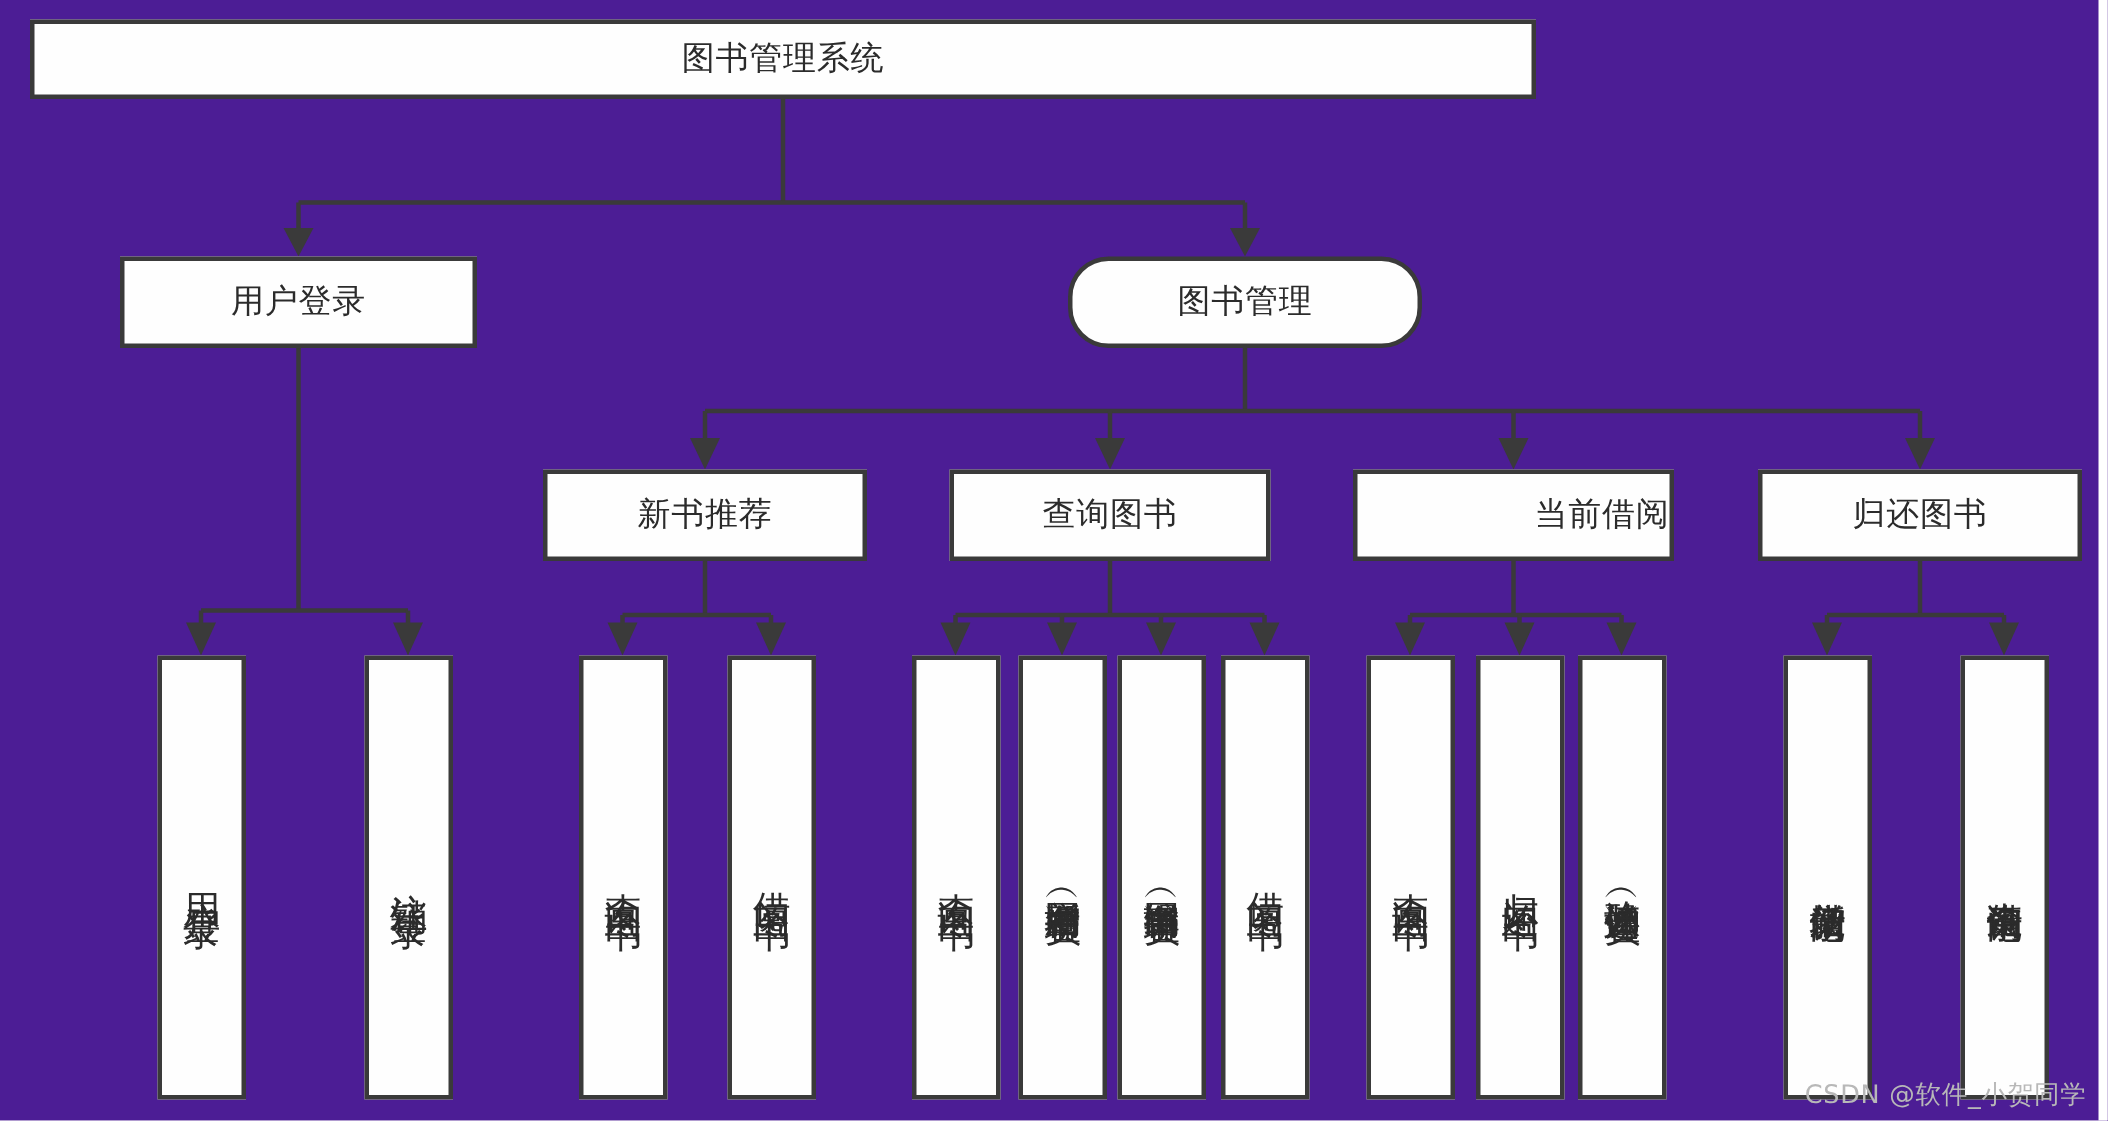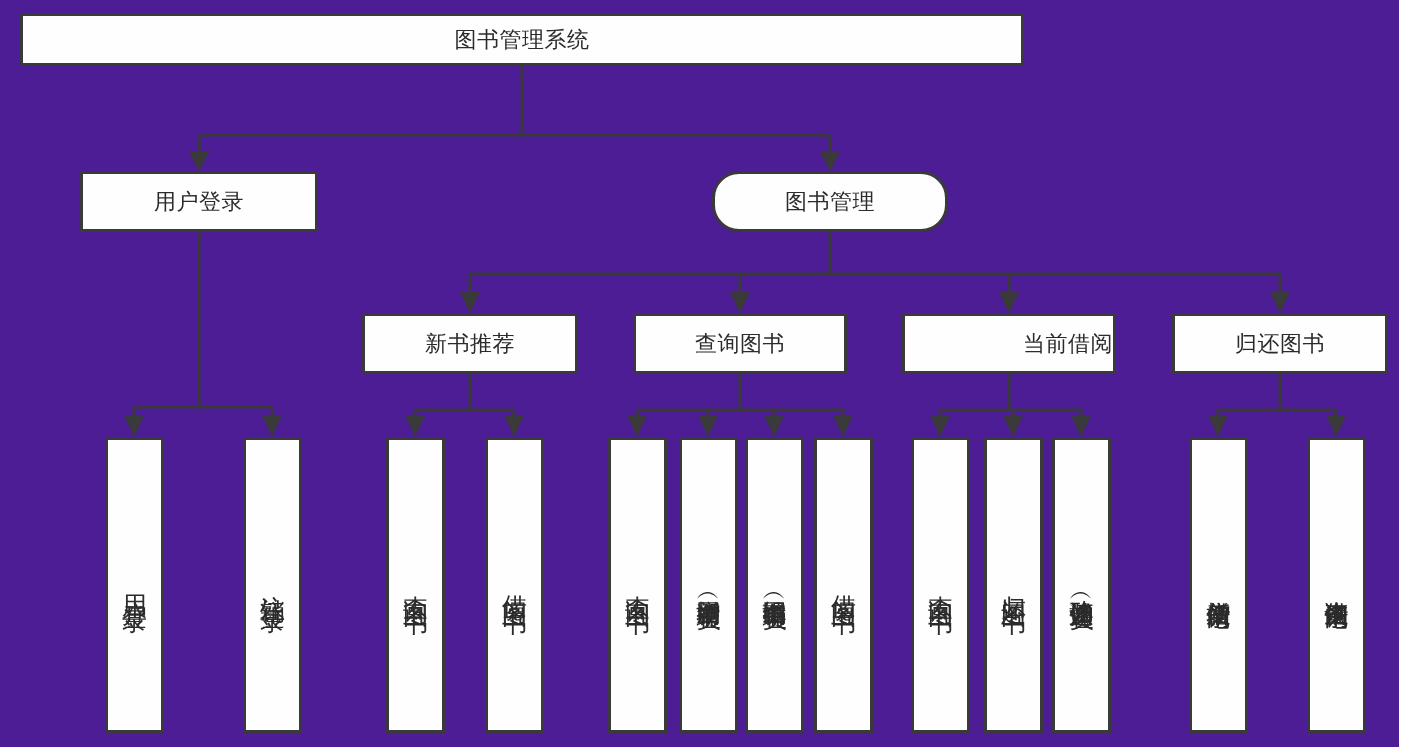--- a/index.html
+++ b/index.html
@@ -210,13 +210,14 @@
         <span class="label">确认归还（管理员）</span>
       </div>
       <div class="node vert tight" style="left: 1189px; top: 437px; width: 59px; height: 296px;">
         <span class="label">新增借阅记录</span>
       </div>
       <div class="node vert tight" style="left: 1307px; top: 437px; width: 59px; height: 296px;">
         <span class="label">查询借阅记录</span>
       </div>
     </div>
 
+  <div id="watermark">CSDN @软件_小贺同学</div>
 </div>
 
 </body></html>

